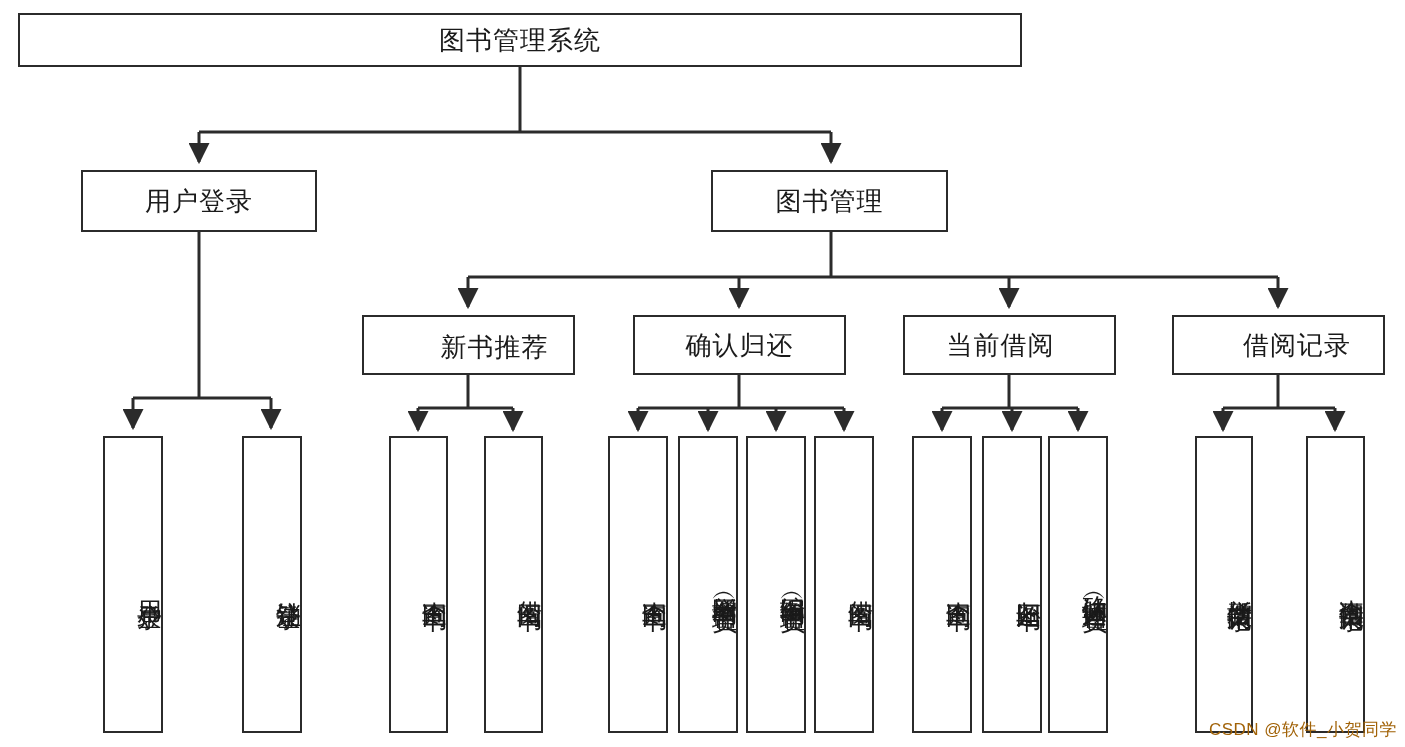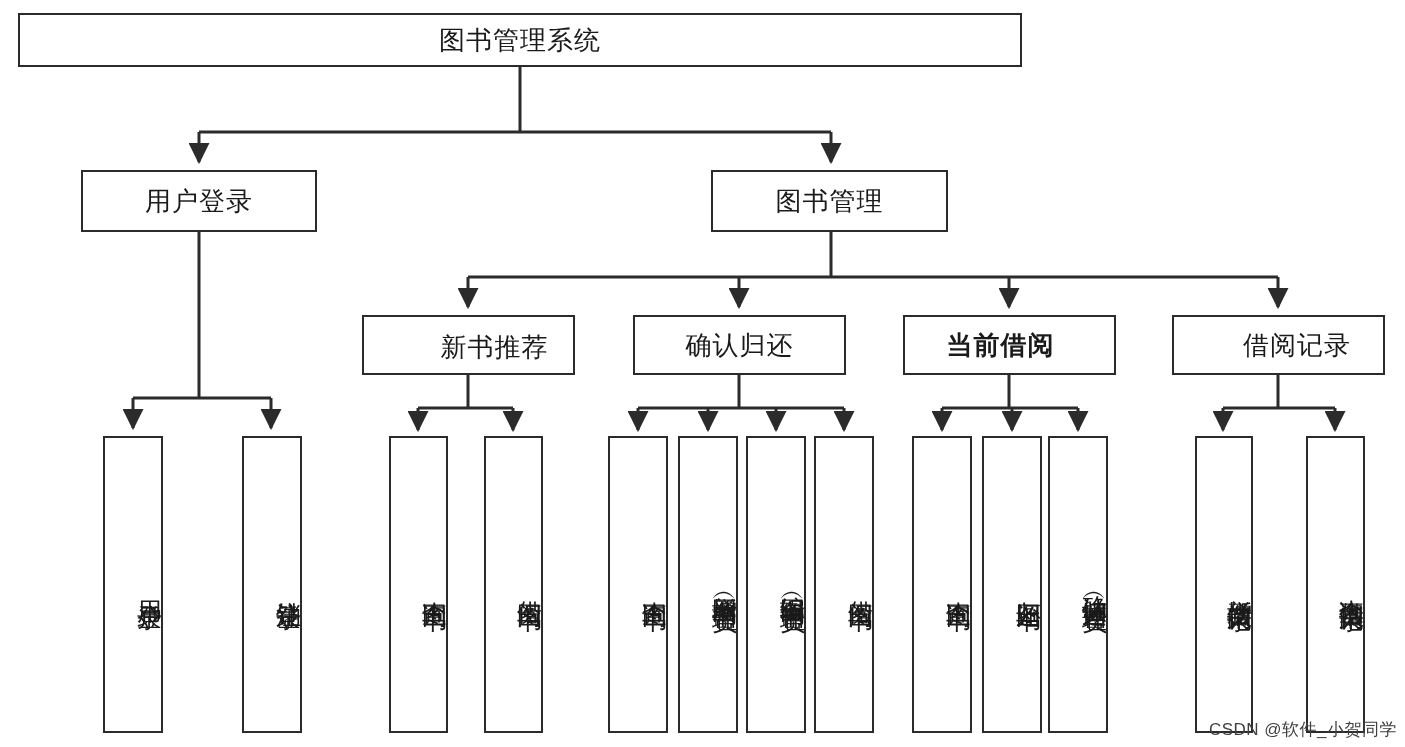--- a/index.html
+++ b/index.html
@@ -8,21 +8,21 @@
     background:#ffffff;
     font-family:"Liberation Sans","DejaVu Sans",sans-serif;
     overflow:hidden;
   }
   #diagram{position:relative;width:1405px;height:747px;}
   svg{position:absolute;top:0;left:0;}
   .watermark{
     position:absolute;
     right:8px;bottom:6px;
     font-size:17px;
-    color:#404040;
+    color:#a16207;
     font-family:"Liberation Sans","DejaVu Sans",sans-serif;
     white-space:nowrap;
     letter-spacing:0.5px;
   }
   .vert-label{
     position:absolute;
     writing-mode:vertical-rl;
     text-orientation:upright;
     font-size:25px;
     line-height:1.05;
@@ -111,21 +111,21 @@
   <div class="box" style="left:711px;top:170px;width:237px;height:62px;"></div>
   <div class="hbox-label" style="left:711px;top:170px;width:237px;height:62px;">图书管理</div>
 
   <div class="box" style="left:362px;top:315px;width:213px;height:60px;"></div>
   <div class="hbox-label" style="left:362px;top:317px;width:251px;height:60px;margin-left:7px;">新书推荐</div>
 
   <div class="box" style="left:633px;top:315px;width:213px;height:60px;"></div>
   <div class="hbox-label" style="left:633px;top:315px;width:213px;height:60px;">确认归还</div>
 
   <div class="box" style="left:903px;top:315px;width:213px;height:60px;"></div>
-  <div class="hbox-label" style="left:903px;top:315px;width:195px;height:60px;font-weight:bold;">当前借阅</div>
+  <div class="hbox-label" style="left:903px;top:315px;width:195px;height:60px;">当前借阅</div>
 
   <div class="box" style="left:1172px;top:315px;width:213px;height:60px;"></div>
   <div class="hbox-label" style="left:1172px;top:315px;width:250px;height:60px;">借阅记录</div>
 
   <div class="box" style="left:103px;top:436px;width:60px;height:297px;"></div>
   <div class="vert-label" style="left:103px;top:446px;width:60px;height:277px;">用户登录</div>
 
   <div class="box" style="left:242px;top:436px;width:60px;height:297px;"></div>
   <div class="vert-label" style="left:242px;top:446px;width:60px;height:277px;">注销登录</div>
 

